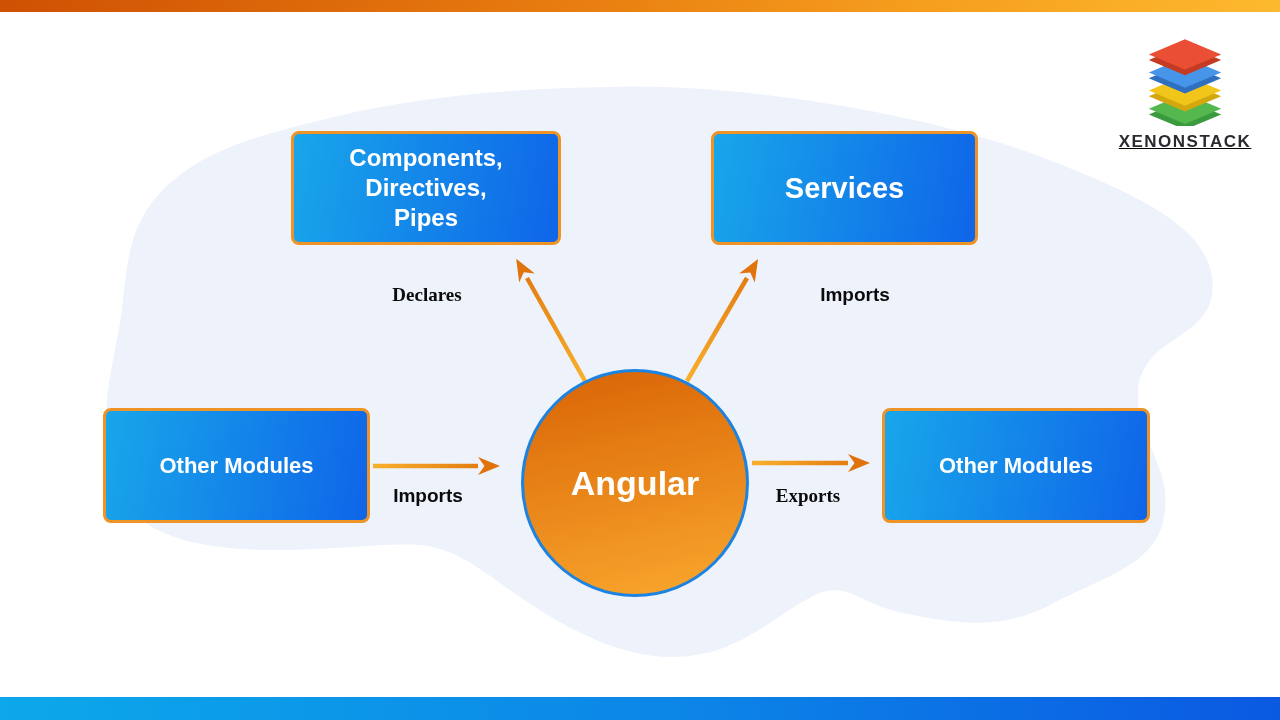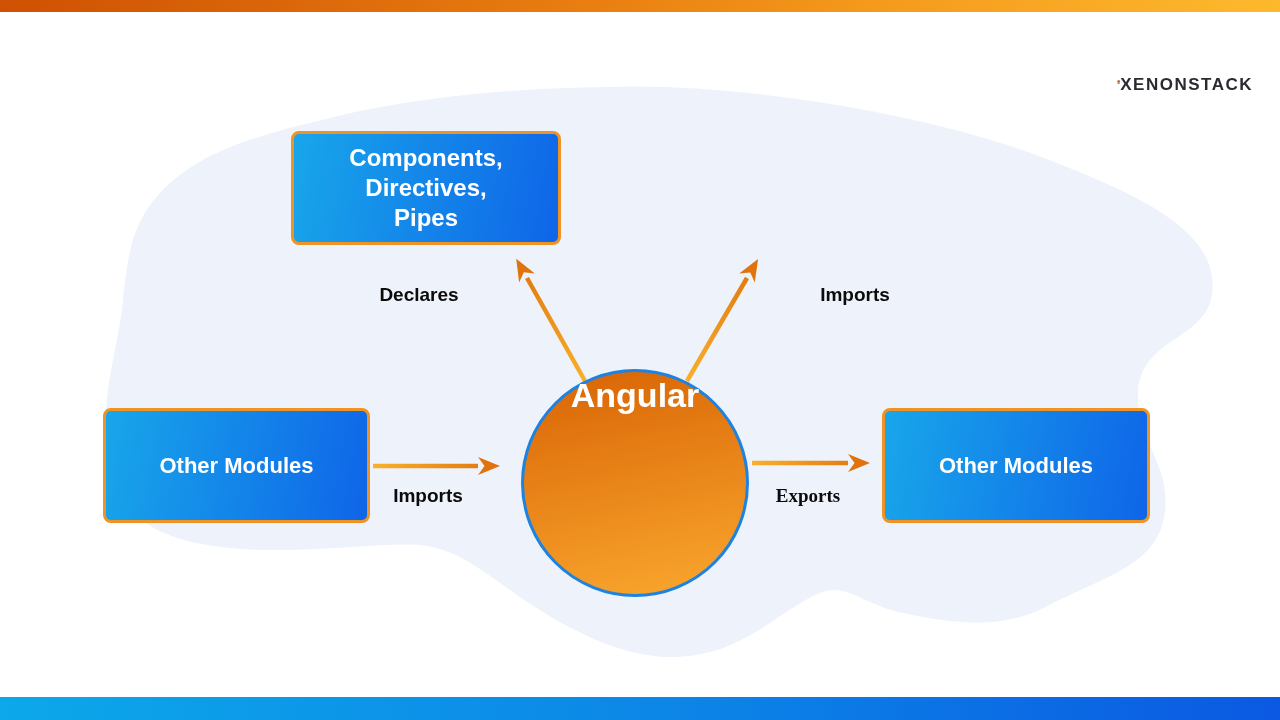--- a/index.html
+++ b/index.html
@@ -25,30 +25,30 @@
   .box{
     background:linear-gradient(100deg,#18a6ea 0%,#0f65e8 100%);
     border:3px solid #ee9426;border-radius:8px;box-sizing:border-box;
   }
   .box .line{display:block;}
   .box-3line .line{font-size:24px;line-height:30px;}
   .box-services .line{font-size:29px;line-height:32px;}
   .box-other .line{font-size:22px;line-height:30px;}
   .circle{
     background:linear-gradient(168deg,#db6908 8%,#f8a42c 95%);
-    border:3px solid #1d83e0;border-radius:50%;box-sizing:border-box;justify-content:space-between;
+    border:3px solid #1d83e0;border-radius:50%;box-sizing:border-box;
   }
   .circle .line{display:block;font-size:34px;line-height:46px;}
   .edge-label{
     position:absolute;z-index:3;width:160px;text-align:center;
     font-size:19px;font-weight:700;color:#0b0b0b;
   }
   .logo{
     position:absolute;z-index:3;top:38px;left:1117px;width:136px;
-    display:flex;align-items:center;
+    display:flex;flex-direction:column;align-items:center;text-decoration:underline;
   }
   .logo-text{
     margin-top:6px;font-size:17px;font-weight:700;letter-spacing:1.5px;
     color:#2b2a31;white-space:nowrap;
   }
 </style>
 </head>
 <body>
 
 <div class="stage">
@@ -121,33 +121,36 @@
     </svg>
     <div class="logo-text">XENONSTACK</div>
   </div>
 
   <div class="node box box-3line" style="left:291px;top:131px;width:270px;height:114px;">
     <span class="line">Components,</span>
     <span class="line">Directives,</span>
     <span class="line">Pipes</span>
   </div>
 
+  <div class="node box box-services" style="left:711px;top:131px;width:267px;height:114px;">
+    <span class="line">Services</span>
+  </div>
 
   <div class="node box box-other" style="left:103px;top:408px;width:267px;height:115px;">
     <span class="line">Other Modules</span>
   </div>
 
   <div class="node box box-other" style="left:882px;top:408px;width:268px;height:115px;">
     <span class="line">Other Modules</span>
   </div>
 
   <div class="node circle" style="left:521px;top:369px;width:228px;height:228px;">
     <span class="line">Angular</span>
   </div>
 
-  <div class="edge-label" style="left:339px;top:284px;">Declares</div>
+  <div class="edge-label" style="left:347px;top:284px;font-family:Liberation Serif, serif;">Declares</div>
   <div class="edge-label" style="left:775px;top:284px;">Imports</div>
   <div class="edge-label" style="left:348px;top:485px;">Imports</div>
   <div class="edge-label" style="left:728px;top:485px;font-family:Liberation Serif, serif;">Exports</div>
 
   <div class="bottombar"></div>
 
 </div>
 
 </body></html>

